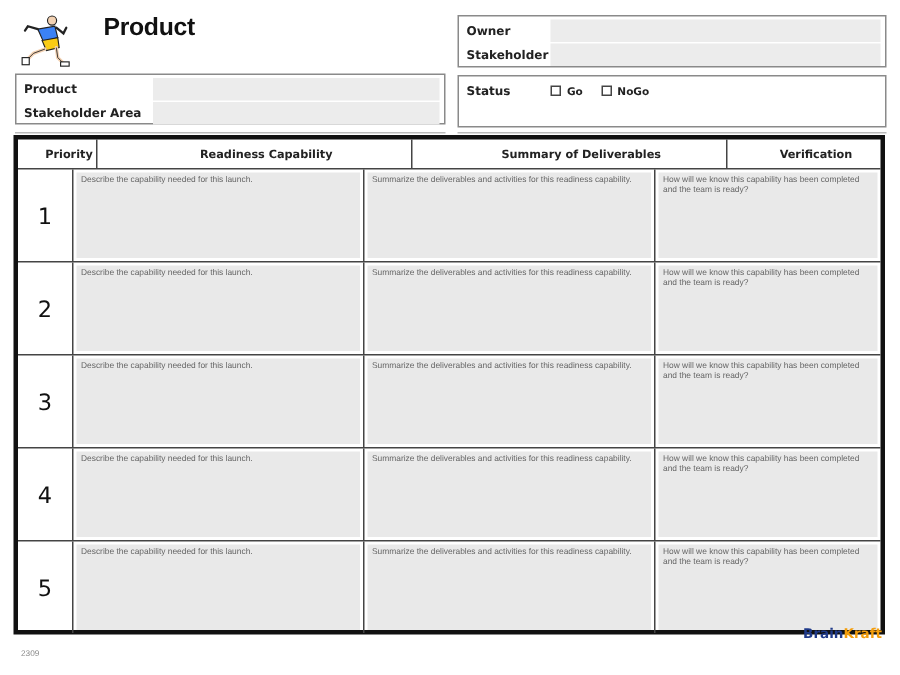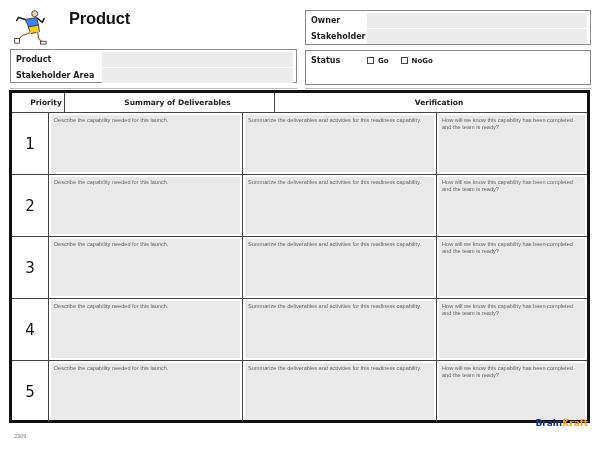--- a/index.html
+++ b/index.html
@@ -102,20 +102,21 @@
       <span class="checkbox"></span>
       <span class="check-label">NoGo</span>
     </div>
   </div>
 </div>
 <div class="divider" style="left:305px; top:88px; width:286px;"></div>
 
 <div class="canvas-table">
   <div class="thead">
     <div class="th col-pri">Priority</div>
+    <div class="th col-cap">Readiness Capability</div>
     <div class="th col-sum">Summary of Deliverables</div>
     <div class="th col-ver">Verification</div>
   </div>
 
   <div class="trow">
     <div class="td pri col-pri">1</div>
     <div class="td col-cap">
         <div class="fill">Describe the capability needed for this launch.</div>
       </div>
     <div class="td col-sum">

